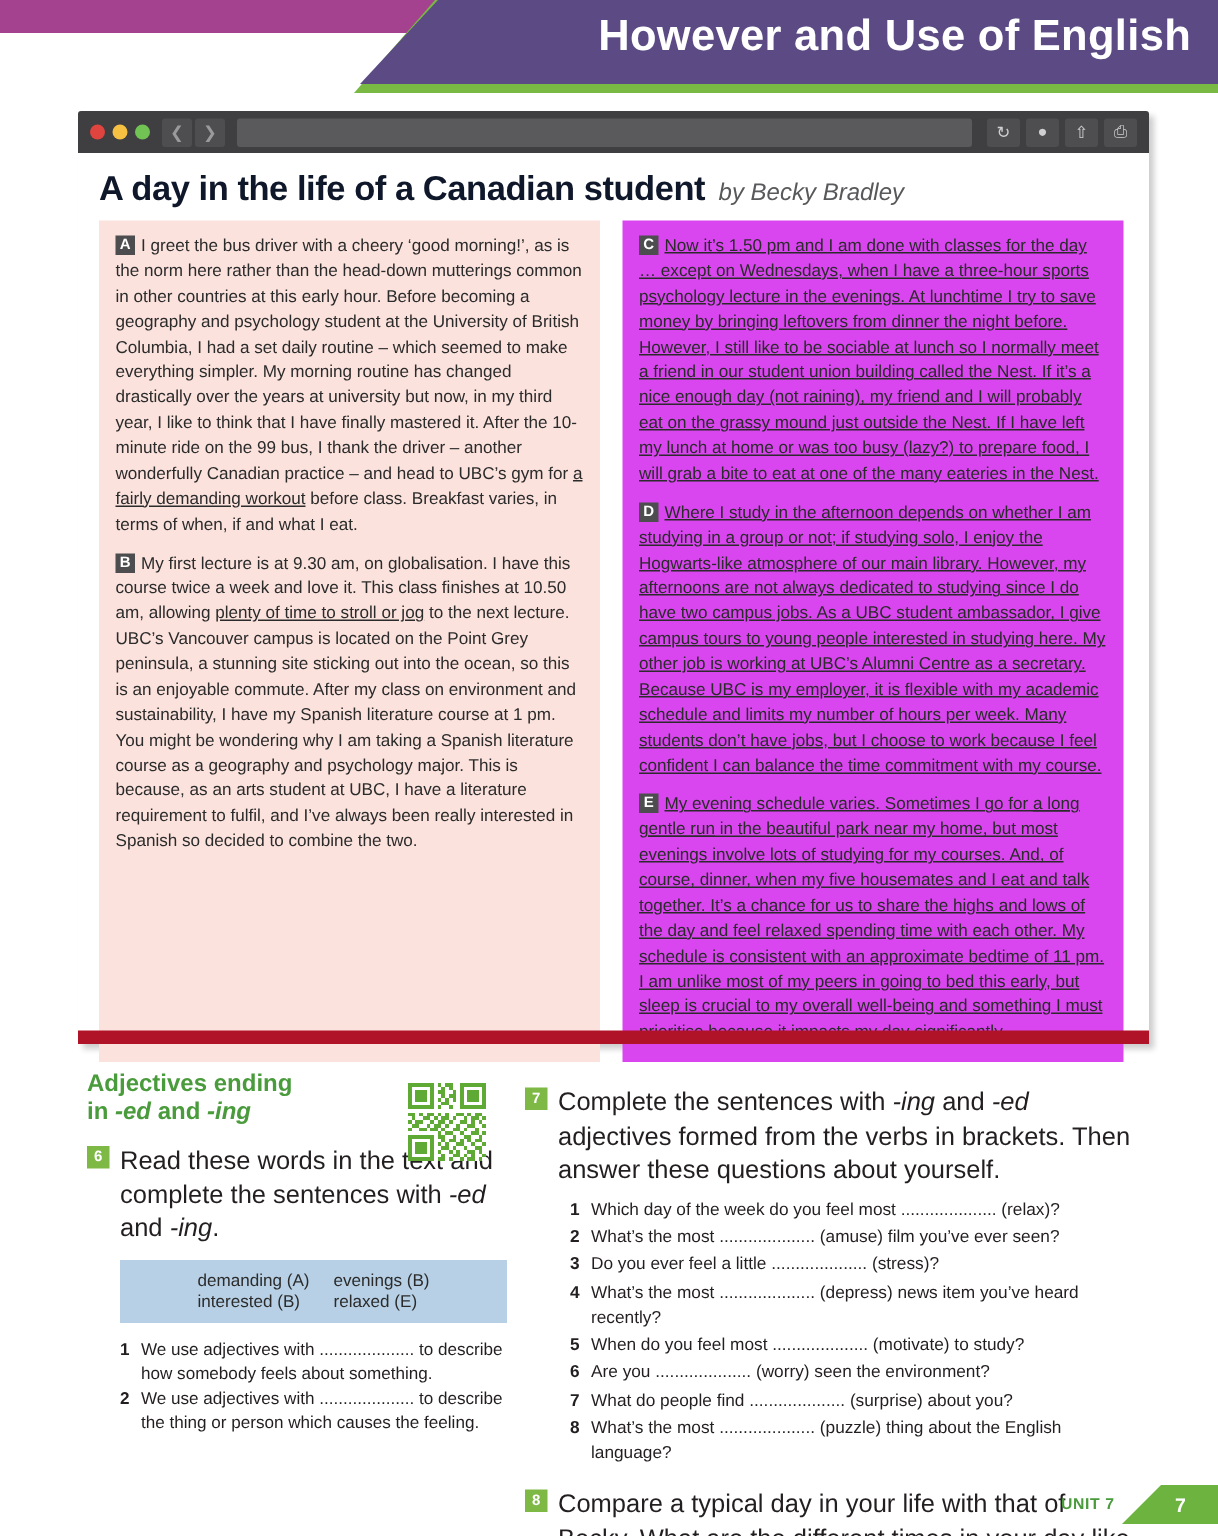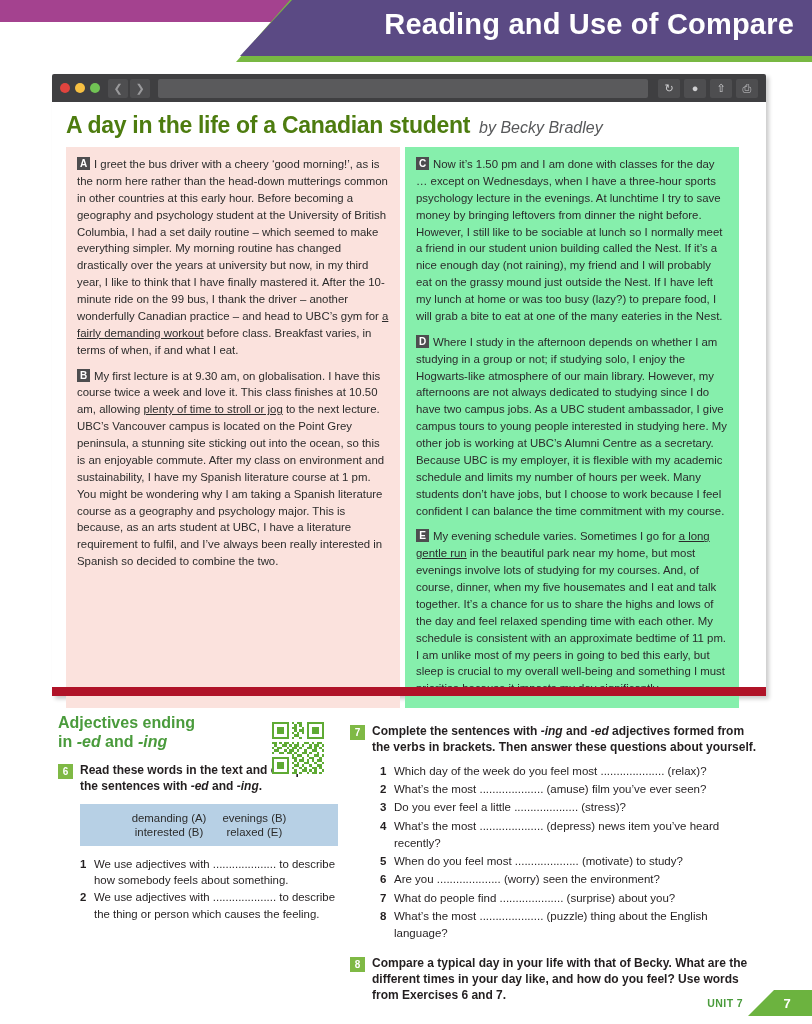--- a/index.html
+++ b/index.html
@@ -68,35 +68,35 @@
   }
   .tbtn {
     width: 22px; height: 19px; background: #4e4e50; border-radius: 2px;
     display: flex; align-items: center; justify-content: center;
     color: #cfcfd1; font-size: 11px; margin-left: 4px;
   }
 
   .article { padding: 10px 14px 0 14px; background: #fff; height: 594px; position: relative; }
   .art-titlerow { display: flex; align-items: baseline; margin-bottom: 8px; }
   .art-title {
-    font-size: 23px; font-weight: bold; color: #4d7c0f;
+    font-size: 23px; font-weight: bold; color: #0f172a;
     letter-spacing: -0.3px;
   }
   .art-byline {
     font-size: 16px; font-style: italic; color: #58595b; margin-left: 9px;
   }
 
-  .cols { display: flex; gap: 5px; }
+  .cols { display: flex; gap: 15px; }
   .col {
     width: 334px; padding: 9px 11px 11px 11px;
     font-size: 11.4px; line-height: 1.48; color: #2b2b2b;
     position: relative;
   }
   .col-left { background: #fbe2dd; }
-  .col-right { background: #86efac; }
+  .col-right { background: #d946ef; text-decoration: underline; }
   .col p { margin: 0 0 9px 0; text-align: left; }
   .col p:last-child { margin-bottom: 0; }
   .tag {
     display: inline-block; background: #4d4d4f; color: #fff;
     font-weight: bold; font-size: 10px; width: 13px; height: 13px;
     line-height: 13px; text-align: center; margin-right: 4px;
     vertical-align: 1px;
   }
   .u { text-decoration: underline; }
 
@@ -123,28 +123,28 @@
     width: 52px; height: 52px;
   }
 
   .ex { display: flex; margin-top: 12px; }
   .exnum {
     flex: 0 0 auto; width: 15px; height: 15px; background: #7fb945;
     color: #ffffff; font-size: 10px; font-weight: bold;
     display: flex; align-items: center; justify-content: center;
     margin-right: 7px; margin-top: 1px;
   }
-  .extext { font-size: 12px; line-height: 1.33; font-weight: bold; color: #231f20; }
+  .extext { font-size: 17px; line-height: 1.33; font-weight: normal; color: #231f20; }
   .extext em { font-style: italic; }
 
   .wordbox {
     background: #b7d0e5; margin: 9px 0 0 22px; padding: 7px 10px;
     font-size: 11.4px; color: #2b2b2b;
   }
-  .wordbox table { border-collapse: collapse; margin: 0 auto; text-align: center; }
+  .wordbox table { border-collapse: collapse; margin: 0 auto; }
   .wordbox td { padding: 1px 8px; white-space: nowrap; }
 
   .qlist { margin: 10px 0 0 22px; font-size: 11.4px; line-height: 1.42; }
   .qrow { display: flex; margin-bottom: 1px; }
   .qn { flex: 0 0 auto; width: 14px; font-weight: bold; }
   .qt { flex: 1; }
 
   .qlist7 { margin: 7px 0 0 30px; font-size: 11.5px; line-height: 1.50; }
 
   .unitfoot {
@@ -164,21 +164,21 @@
   }
 </style>
 </head>
 <body>
 
 <div class="header">
   <div class="hdr-magenta"></div>
   <div class="hdr-green"></div>
   <div class="hdr-brown"></div>
   <div class="hdr-purple"></div>
-  <div class="hdr-title">Reading and Use of Compare</div>
+  <div class="hdr-title">However and Use of English</div>
 </div>
 
 <div class="browser">
   <div class="chrome-bar">
     <div class="dots">
       <div class="dot r"></div>
       <div class="dot y"></div>
       <div class="dot g"></div>
     </div>
     <div class="navbtn">

